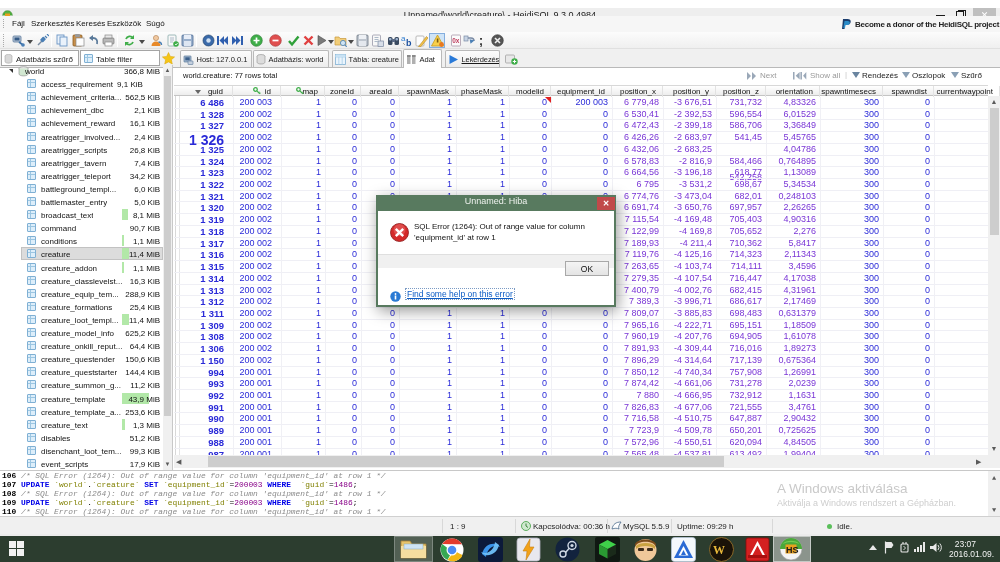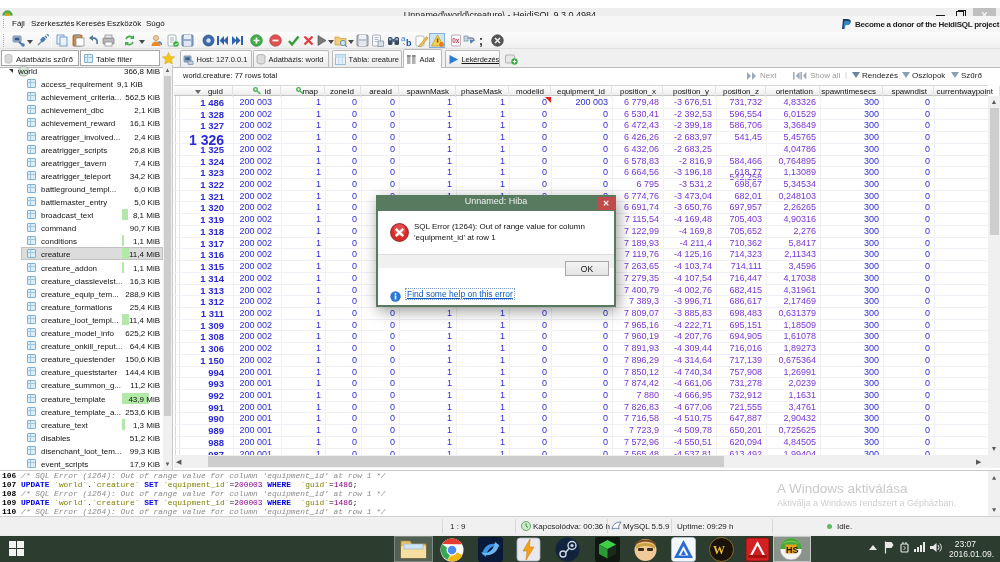--- a/index.html
+++ b/index.html
@@ -260,21 +260,21 @@
 </div>
 
 <div class="abs" style="left:0;top:68px;width:1000px;height:402px;background:#fff;"></div>
 <div class="abs" style="left:0;top:65px;width:173px;height:405px;border-right:1px solid #c8c8c8;overflow:hidden;">
 <div class="tree-row" style="top:0px;">
  <div class="abs" style="left:9px;top:4px;width:0;height:0;border-left:4px solid transparent;border-top:4px solid #333;border-right:0;transform:rotate(0deg);"></div>
  <svg class="abs" style="left:18px;top:1px" width="11" height="11" viewBox="0 0 11 11">
         <ellipse cx="5.5" cy="2.5" rx="4.5" ry="1.8" fill="#e8e8e8" stroke="#8a8a8a" stroke-width="0.6"></ellipse>
         <path d="M1 2.5 v5.5 c0 1.1 2 1.9 4.5 1.9 s4.5-0.8 4.5-1.9 V2.5" fill="#d2e8d2" stroke="#8a8a8a" stroke-width="0.6"></path>
       </svg>
- <div class="abs" style="left:18px;top:2px;">world</div>
+ <div class="abs" style="left:25px;top:2px;">world</div>
  <div class="abs" style="left:100px;top:2px;width:60px;text-align:right;">366,8 MiB</div>
 </div>
     <div class="tree-row" style="top:13.1px;">
  <div class="tico" style="left:27px;top:1px;"></div>
  <div class="abs" style="left:41px;top:2px;white-space:nowrap;max-width:83px;overflow:hidden;">access_requirement</div>
  <div class="abs" style="left:100px;top:2px;width:60px;text-align:center;">9,1 KiB</div>
 </div>
     <div class="tree-row" style="top:26.2px;">
  <div class="tico" style="left:27px;top:1px;"></div>
  <div class="abs" style="left:41px;top:2px;white-space:nowrap;max-width:83px;overflow:hidden;">achievement_criteria...</div>
@@ -478,21 +478,21 @@
         <path d="M3.8 3.8 l3 3 M5.3 5.3 l1.2-0.2 M6.3 6.3 l1.2-0.2" stroke="#3fae49" stroke-width="1.1"></path>
       </svg>
       <svg width="8" height="9" viewBox="0 0 8 9" style="position:absolute;left:122px;top:1px">
         <circle cx="2.5" cy="2.5" r="1.8" fill="none" stroke="#3fae49" stroke-width="1.3"></circle>
         <path d="M3.8 3.8 l3 3 M5.3 5.3 l1.2-0.2 M6.3 6.3 l1.2-0.2" stroke="#3fae49" stroke-width="1.1"></path>
       </svg>
     </div>
     <div class="abs" style="left:0;top:29px;width:814px;height:358px;overflow:hidden;">
       <div class="trow" style="top:0.00px;height:11.72px;border-bottom:1px solid #efeff5;">
         <div class="abs" style="left:371px;top:0;width:0;height:0;border-top:6px solid #e02020;border-left:6px solid transparent;"></div>
-        <div class="cell int" style="left:0px;top:0;width:50px;font-weight:bold;font-size:9.5px;">1 486</div>
+        <div class="cell int" style="left:0px;top:0;width:50px;font-weight:bold;font-size:9.5px;">6 486</div>
         <div class="cell int" style="left:59px;top:0;width:39px;">200 003</div>
         <div class="cell int" style="left:107px;top:0;width:40px;">1</div>
         <div class="cell int" style="left:151px;top:0;width:32px;">0</div>
         <div class="cell int" style="left:187px;top:0;width:34px;">0</div>
         <div class="cell int" style="left:225px;top:0;width:53px;">1</div>
         <div class="cell int" style="left:282px;top:0;width:49px;">1</div>
         <div class="cell int" style="left:335px;top:0;width:38px;">0</div>
         <div class="cell int" style="left:377px;top:0;width:57px;">200 003</div>
         <div class="cell flt" style="left:438px;top:0;width:47px;">6 779,48</div>
         <div class="cell flt" style="left:489px;top:0;width:49px;">-3 676,51</div>

